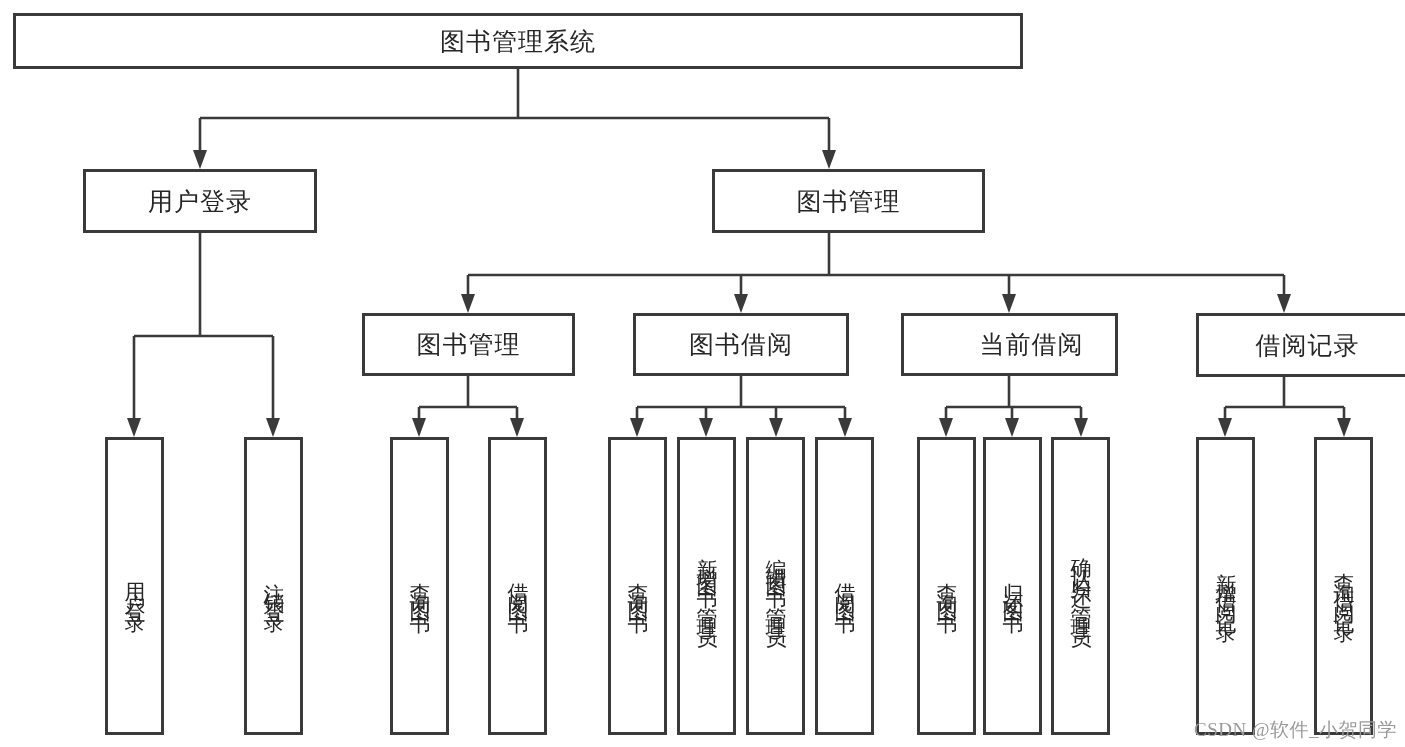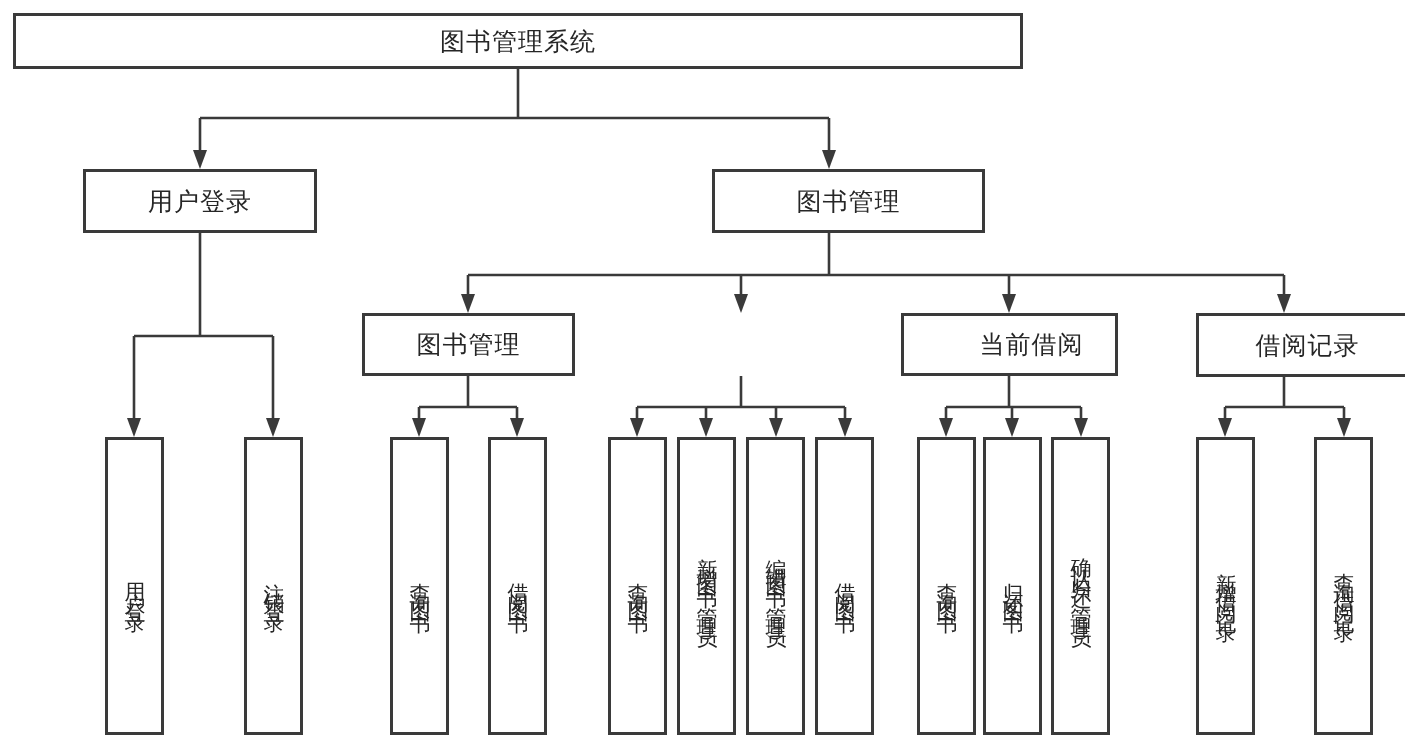--- a/index.html
+++ b/index.html
@@ -141,31 +141,33 @@
       <polygon points="1337,418 1351,418 1344,437"></polygon>
     </g>
   </svg>
 
   <div class="box hbox root">图书管理系统</div>
 
   <div class="box hbox b-login">用户登录</div>
   <div class="box hbox b-mgmt">图书管理</div>
 
   <div class="box hbox b-newbooks">图书管理</div>
+  <div class="box hbox b-borrowing">图书借阅</div>
   <div class="box hbox b-current">当前借阅</div>
   <div class="box hbox b-records">借阅记录</div>
 
   <div class="box vbox leaf l1">用户登录</div>
   <div class="box vbox leaf l2">注销登录</div>
   <div class="box vbox leaf l3">查询图书</div>
   <div class="box vbox leaf l4">借阅图书</div>
   <div class="box vbox leaf l5">查询图书</div>
   <div class="box vbox leaf l6">新增图书（管理员）</div>
   <div class="box vbox leaf l7">编辑图书（管理员）</div>
   <div class="box vbox leaf l8">借阅图书</div>
   <div class="box vbox leaf l9">查询图书</div>
   <div class="box vbox leaf l10">归还图书</div>
   <div class="box vbox leaf l11">确认归还（管理员）</div>
   <div class="box vbox leaf l12">新增借阅记录</div>
   <div class="box vbox leaf l13">查询借阅记录</div>
 
+  <div class="watermark">CSDN @软件_小贺同学</div>
 
 </div>
 
 </body></html>

